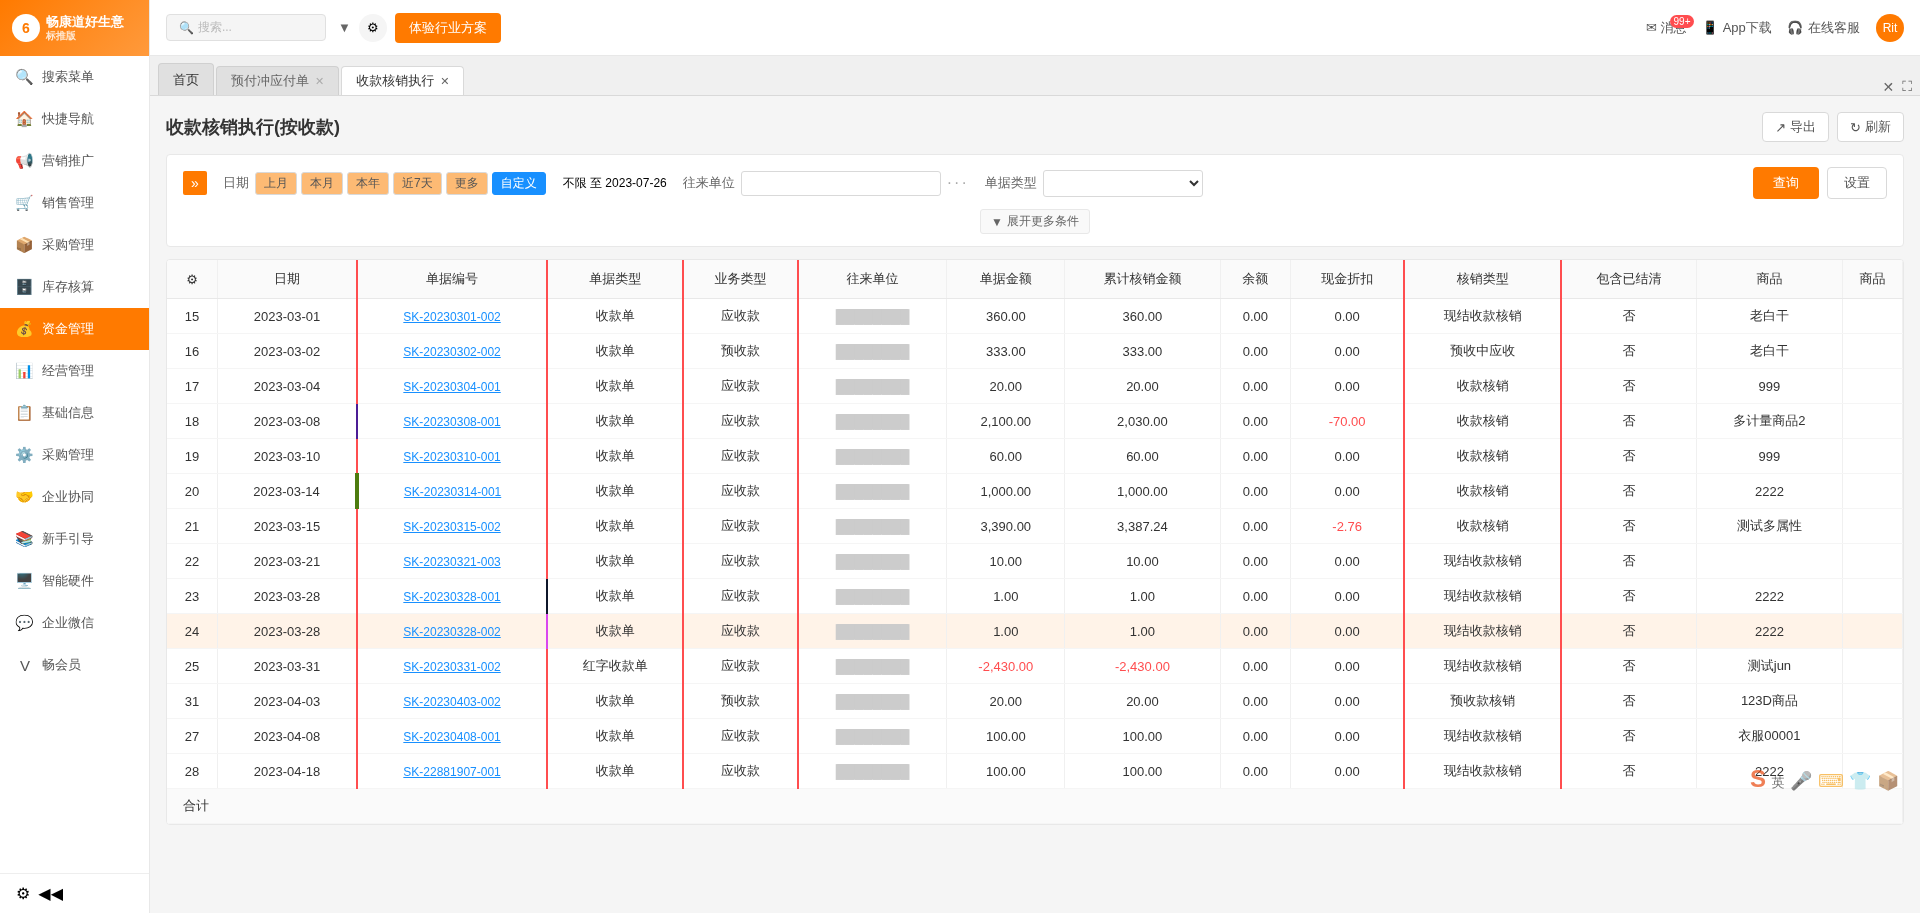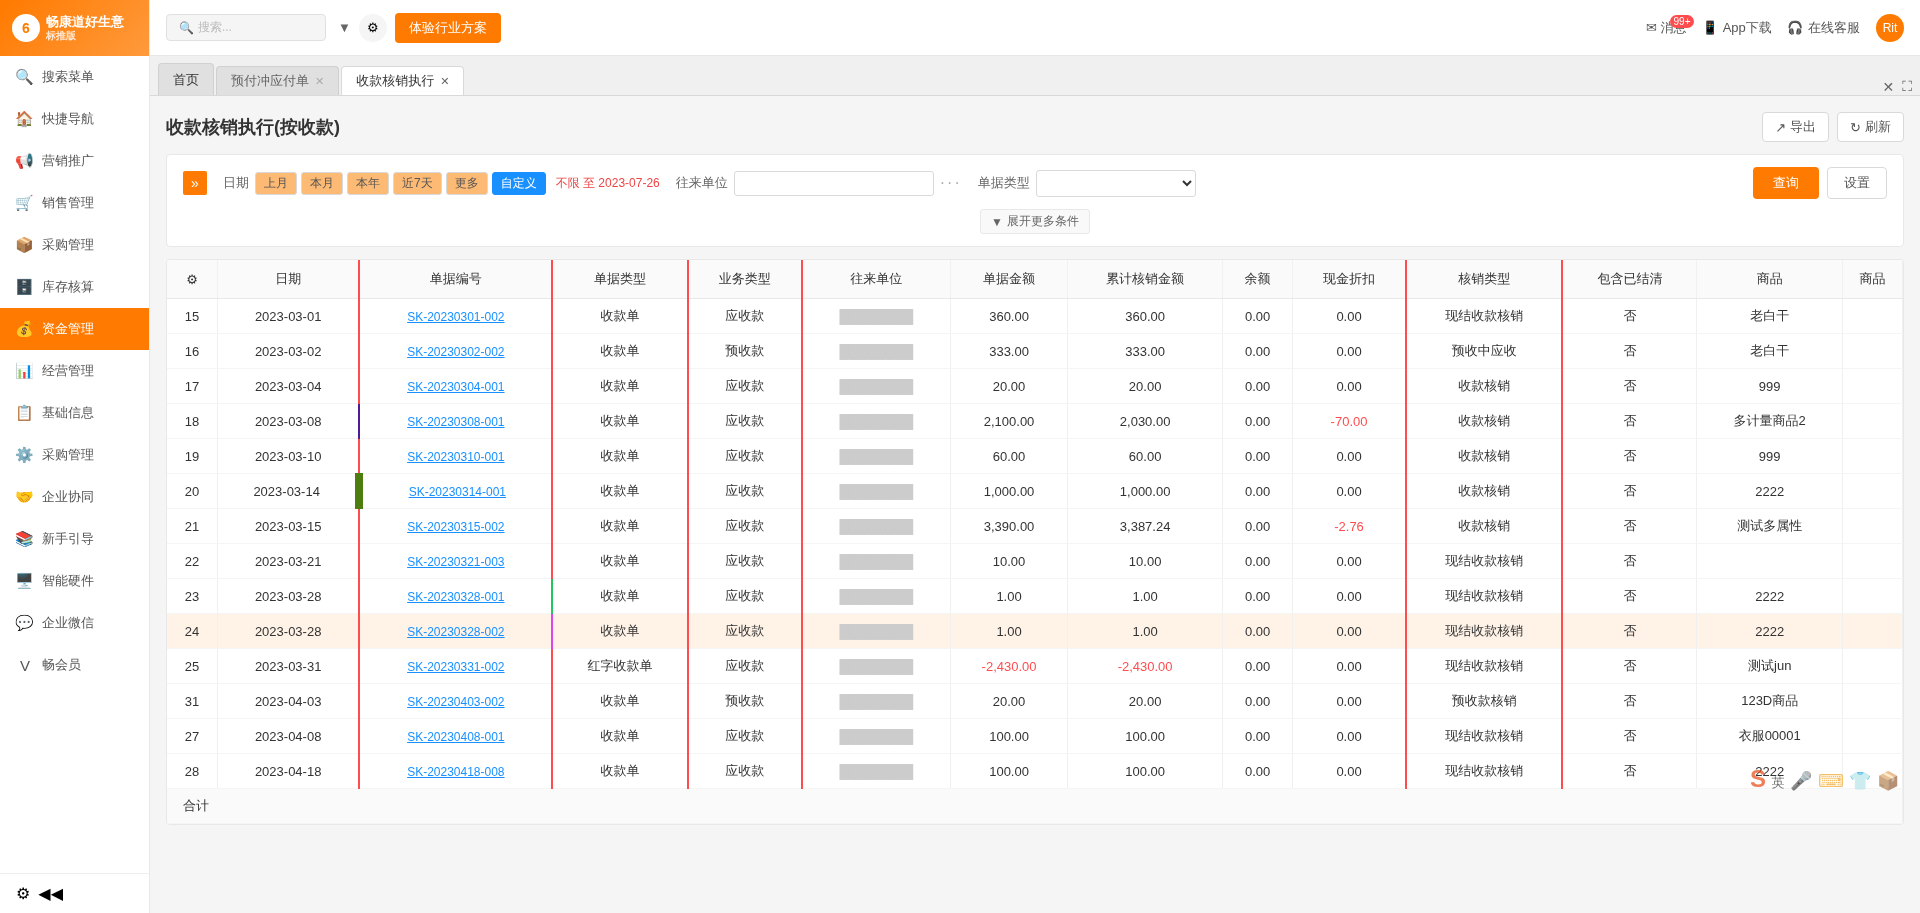--- a/index.html
+++ b/index.html
@@ -240,21 +240,21 @@
         <div class="filter-item">
           <span class="filter-label">日期</span>
           <div class="filter-date-btns">
             <button class="filter-date-btn">上月</button>
             <button class="filter-date-btn">本月</button>
             <button class="filter-date-btn">本年</button>
             <button class="filter-date-btn">近7天</button>
             <button class="filter-date-btn">更多</button>
             <button class="filter-date-btn custom">自定义</button>
           </div>
-          <span style="color:#ef4444;font-size:12px;margin-left:4px;">不限 至 2023-07-26</span>
+          <span style="color:#000000;font-size:12px;margin-left:11px;">不限 至 2023-07-26</span>
         </div>
 
         <div class="filter-item">
           <span class="filter-label">往来单位</span>
           <input class="filter-input" type="text" style="">
           <span class="filter-dots">···</span>
         </div>
 
         <div class="filter-item">
           <span class="filter-label">单据类型</span>
@@ -376,21 +376,21 @@
     <td>0.00</td>
     <td class="">0.00</td>
     <td style="border-left:2px solid #ff4d4f;border-right:2px solid #ff4d4f;">收款核销</td>
     <td>否</td>
     <td>999</td>
     <td style="width:60px;"></td>
   </tr>
             <tr>
     <td>20</td>
     <td>2023-03-14</td>
-    <td style="border-left:8px solid #4d7c0f;border-right:2px solid #ff4d4f;"><span class="link">SK-20230314-001</span></td>
+    <td style="border-left:4px solid #4d7c0f;border-right:2px solid #ff4d4f;"><span class="link">SK-20230314-001</span></td>
     <td>收款单</td>
     <td style="border-left:2px solid #ff4d4f;border-right:2px solid #ff4d4f;">应收款</td>
     <td><span style="background:#ccc;color:#ccc;border-radius:2px;">████████</span></td>
     <td class="">1,000.00</td>
     <td class="">1,000.00</td>
     <td>0.00</td>
     <td class="">0.00</td>
     <td style="border-left:2px solid #ff4d4f;border-right:2px solid #ff4d4f;">收款核销</td>
     <td>否</td>
     <td>2222</td>
@@ -424,21 +424,21 @@
     <td>0.00</td>
     <td class="">0.00</td>
     <td style="border-left:2px solid #ff4d4f;border-right:2px solid #ff4d4f;">现结收款核销</td>
     <td>否</td>
     <td></td>
     <td style="width:60px;"></td>
   </tr>
             <tr>
     <td>23</td>
     <td>2023-03-28</td>
-    <td style="border-left:2px solid #ff4d4f;border-right:2px solid #22c55e;margin-left:32px;"><span class="link">SK-20230328-001</span></td>
+    <td style="border-left:2px solid #ff4d4f;border-right:2px solid #0f172a;margin-left:32px;"><span class="link">SK-20230328-001</span></td>
     <td>收款单</td>
     <td style="border-left:2px solid #ff4d4f;border-right:2px solid #ff4d4f;">应收款</td>
     <td><span style="background:#ccc;color:#ccc;border-radius:2px;">████████</span></td>
     <td class="">1.00</td>
     <td class="">1.00</td>
     <td>0.00</td>
     <td class="">0.00</td>
     <td style="border-left:2px solid #ff4d4f;border-right:2px solid #ff4d4f;">现结收款核销</td>
     <td>否</td>
     <td>2222</td>
@@ -504,21 +504,21 @@
     <td>0.00</td>
     <td class="">0.00</td>
     <td style="border-left:2px solid #ff4d4f;border-right:2px solid #ff4d4f;">现结收款核销</td>
     <td>否</td>
     <td>衣服00001</td>
     <td style="width:60px;"></td>
   </tr>
             <tr>
     <td>28</td>
     <td>2023-04-18</td>
-    <td style="border-left:2px solid #ff4d4f;border-right:2px solid #ff4d4f;"><span class="link">SK-20230418-008</span></td>
+    <td style="border-left:2px solid #ff4d4f;border-right:2px solid #ff4d4f;"><span class="link">SK-22881907-001</span></td>
     <td>收款单</td>
     <td style="border-left:2px solid #ff4d4f;border-right:2px solid #ff4d4f;">应收款</td>
     <td><span style="background:#ccc;color:#ccc;border-radius:2px;">████████</span></td>
     <td class="">100.00</td>
     <td class="">100.00</td>
     <td>0.00</td>
     <td class="">0.00</td>
     <td style="border-left:2px solid #ff4d4f;border-right:2px solid #ff4d4f;">现结收款核销</td>
     <td>否</td>
     <td>2222</td>

